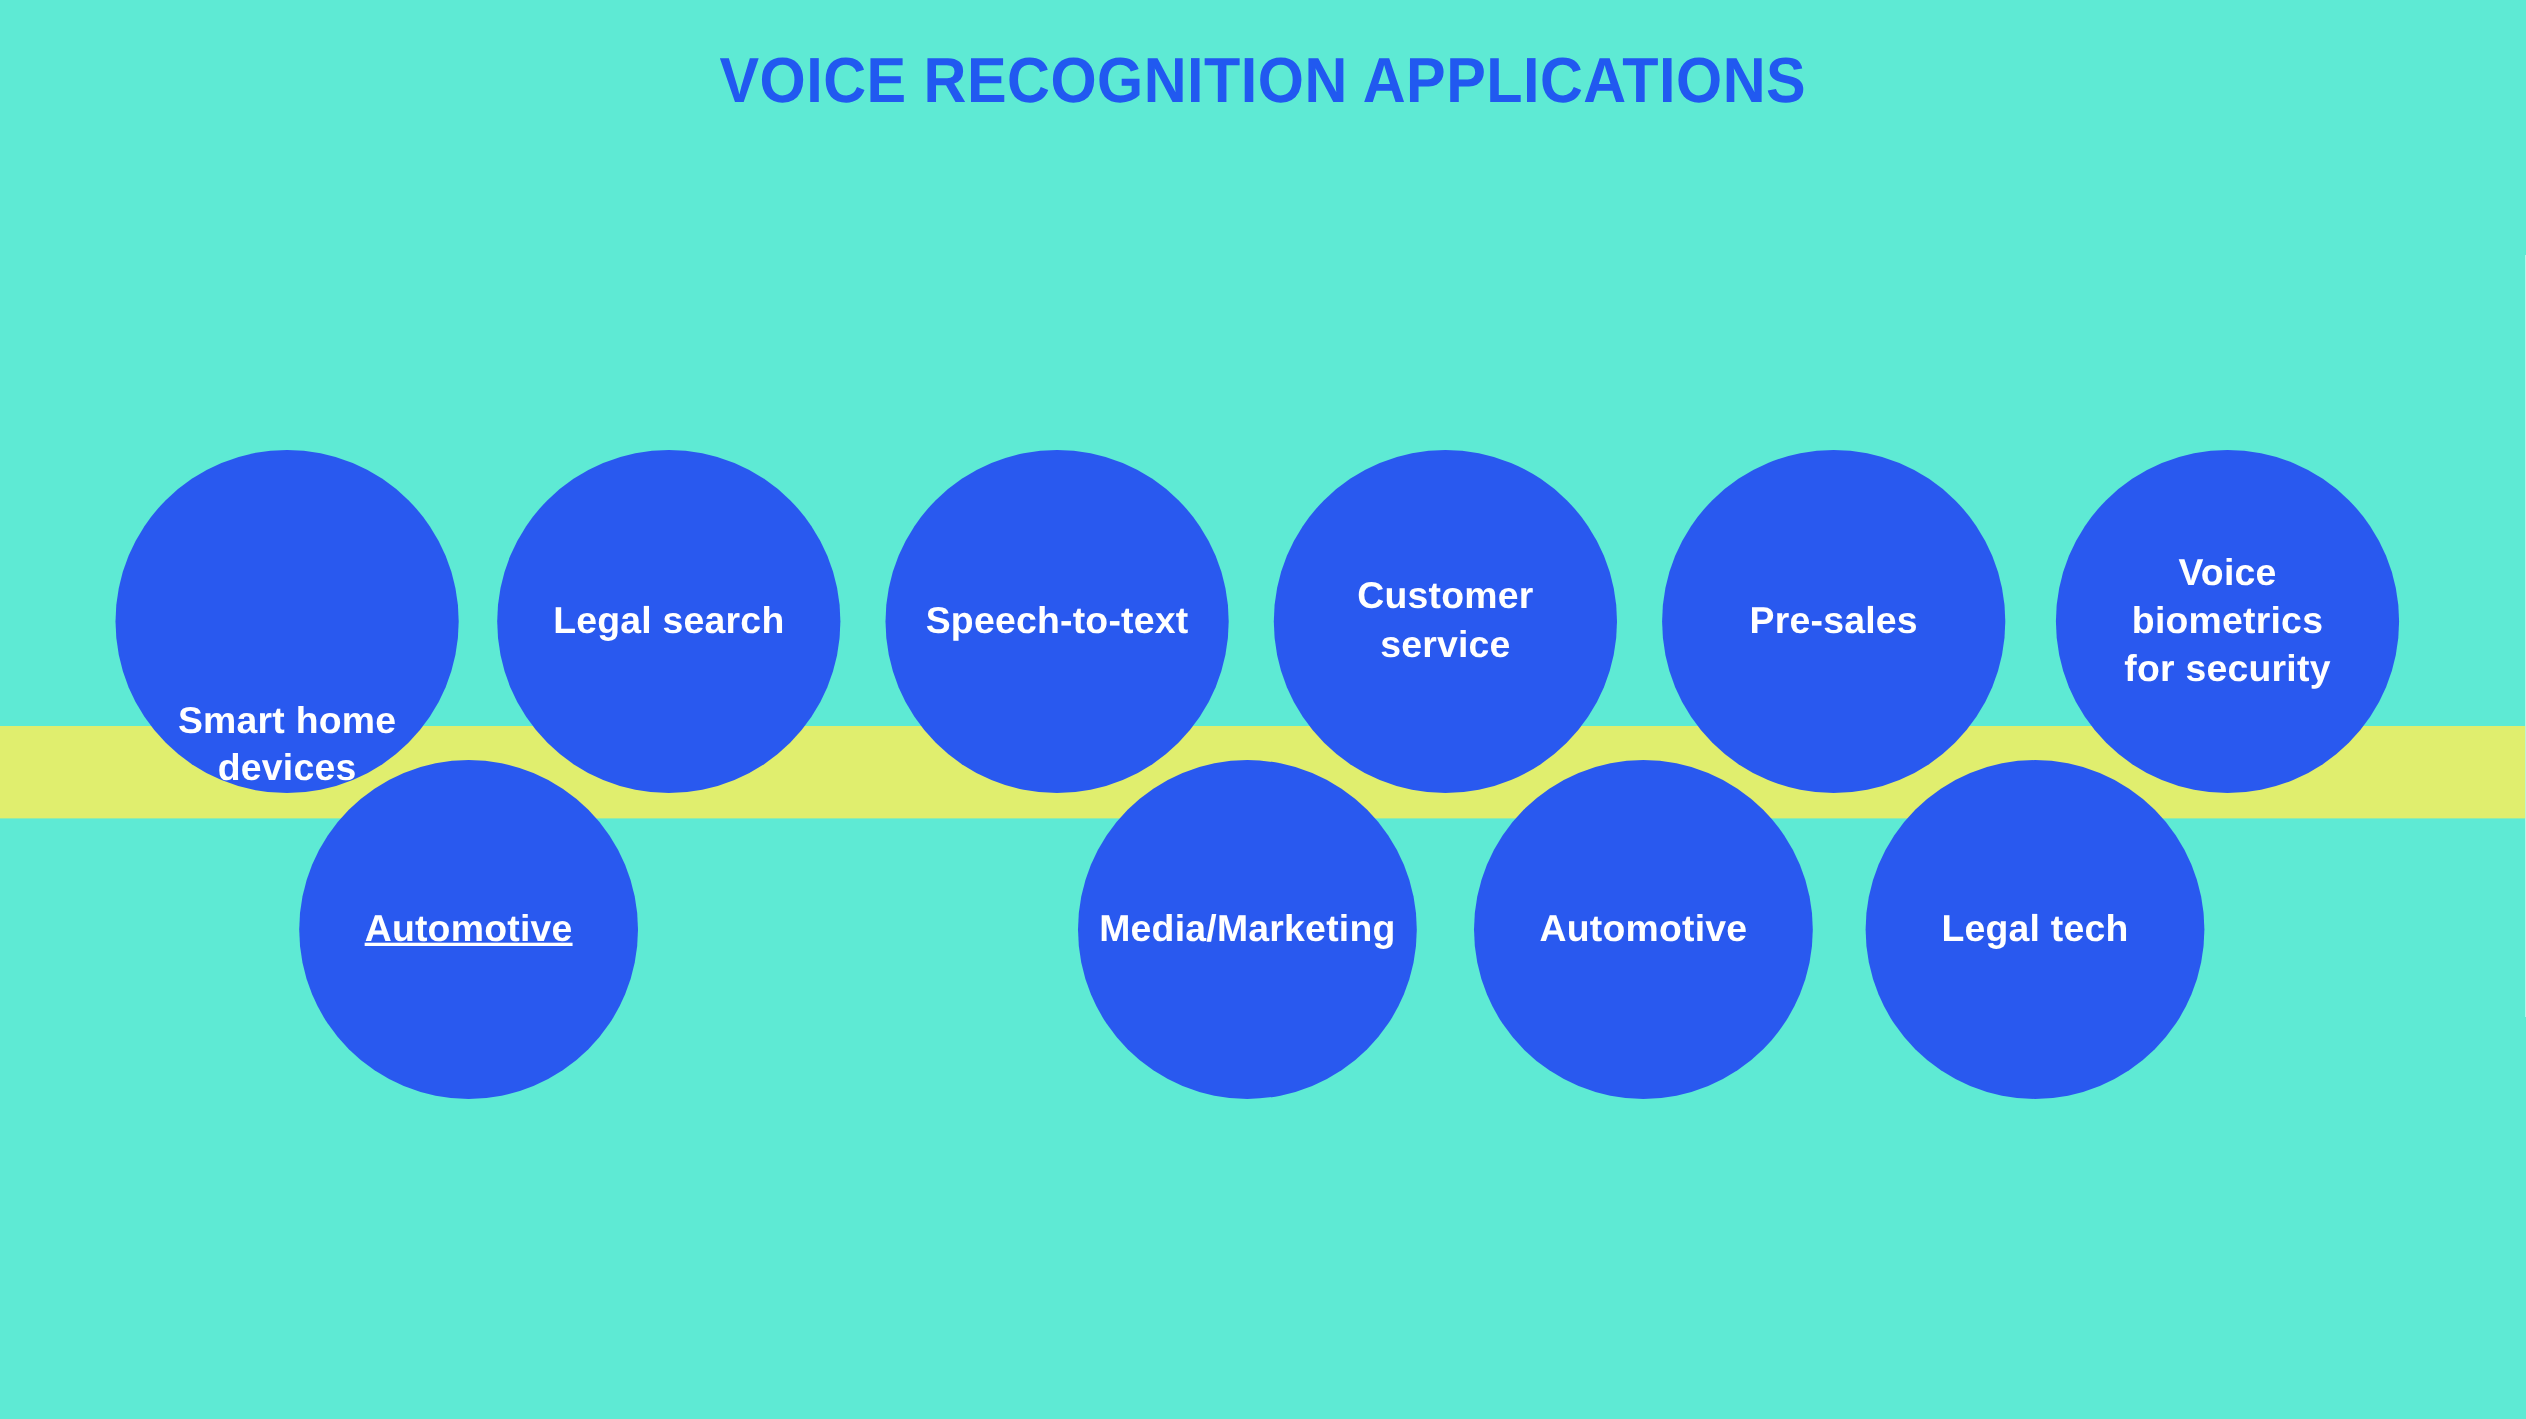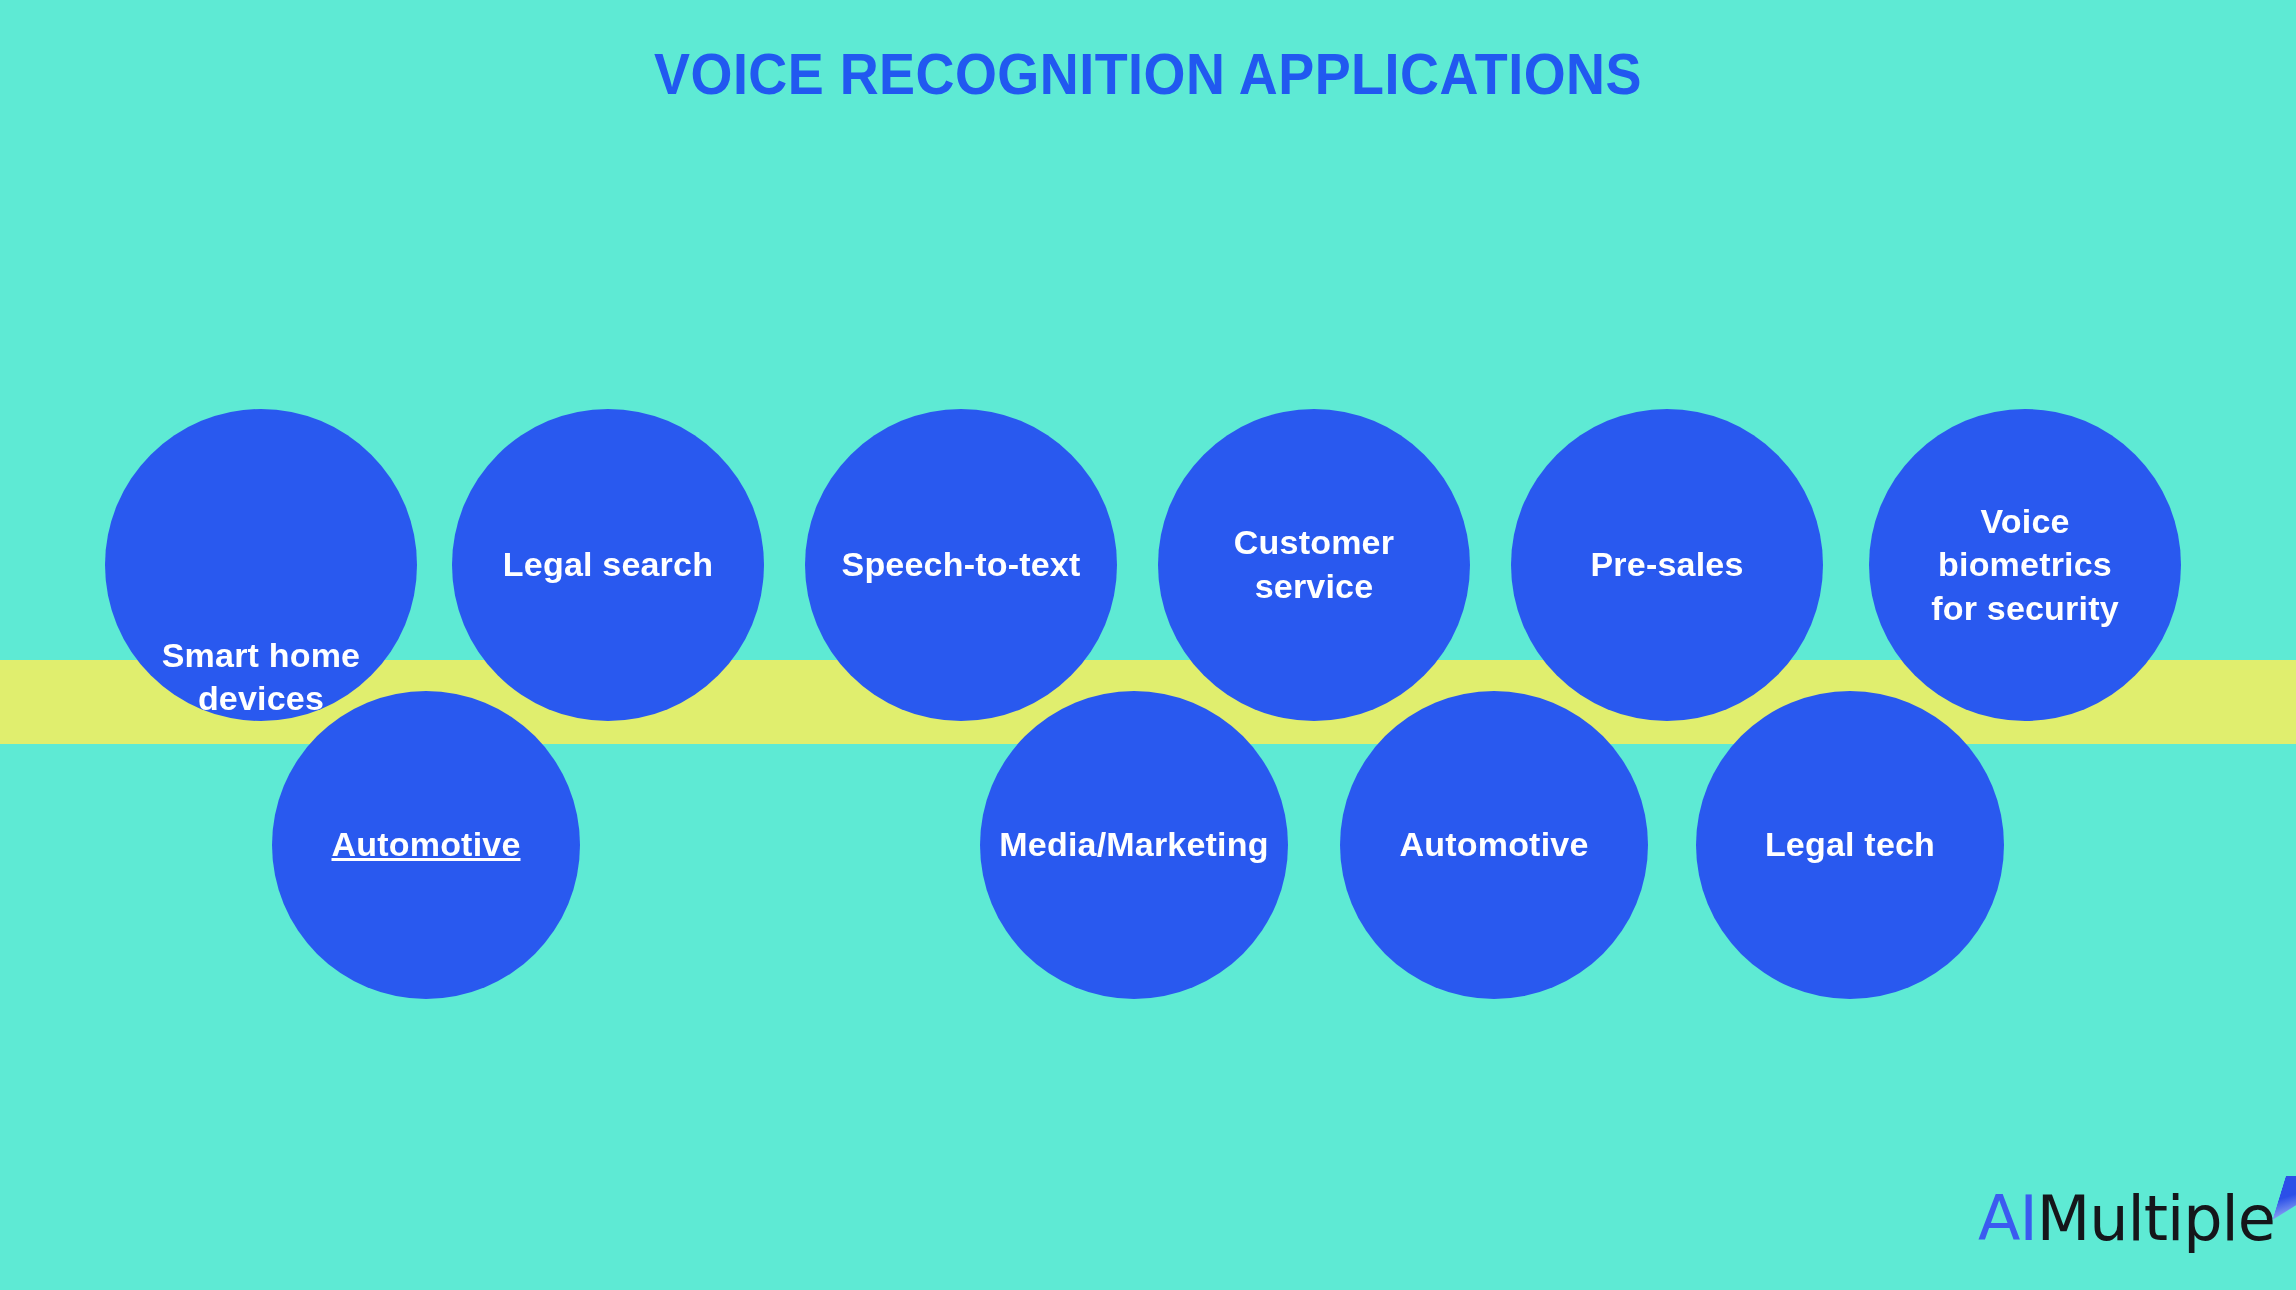--- a/index.html
+++ b/index.html
@@ -149,19 +149,14 @@
   </div>
 
   <div class="circle row2 c-nowrap" style="left:1340px;">
     <span class="label">Automotive</span>
   </div>
 
   <div class="circle row2 c-nowrap" style="left:1696px;justify-content:center;">
     <span class="label">Legal tech</span>
   </div>
 
-  <div id="logo">
-    <span class="logo-ai">AI</span>
-    <span class="logo-multiple">Multiple</span>
-    <span class="logo-mark"></span>
-  </div>
 
 </div>
 
 </body></html>

